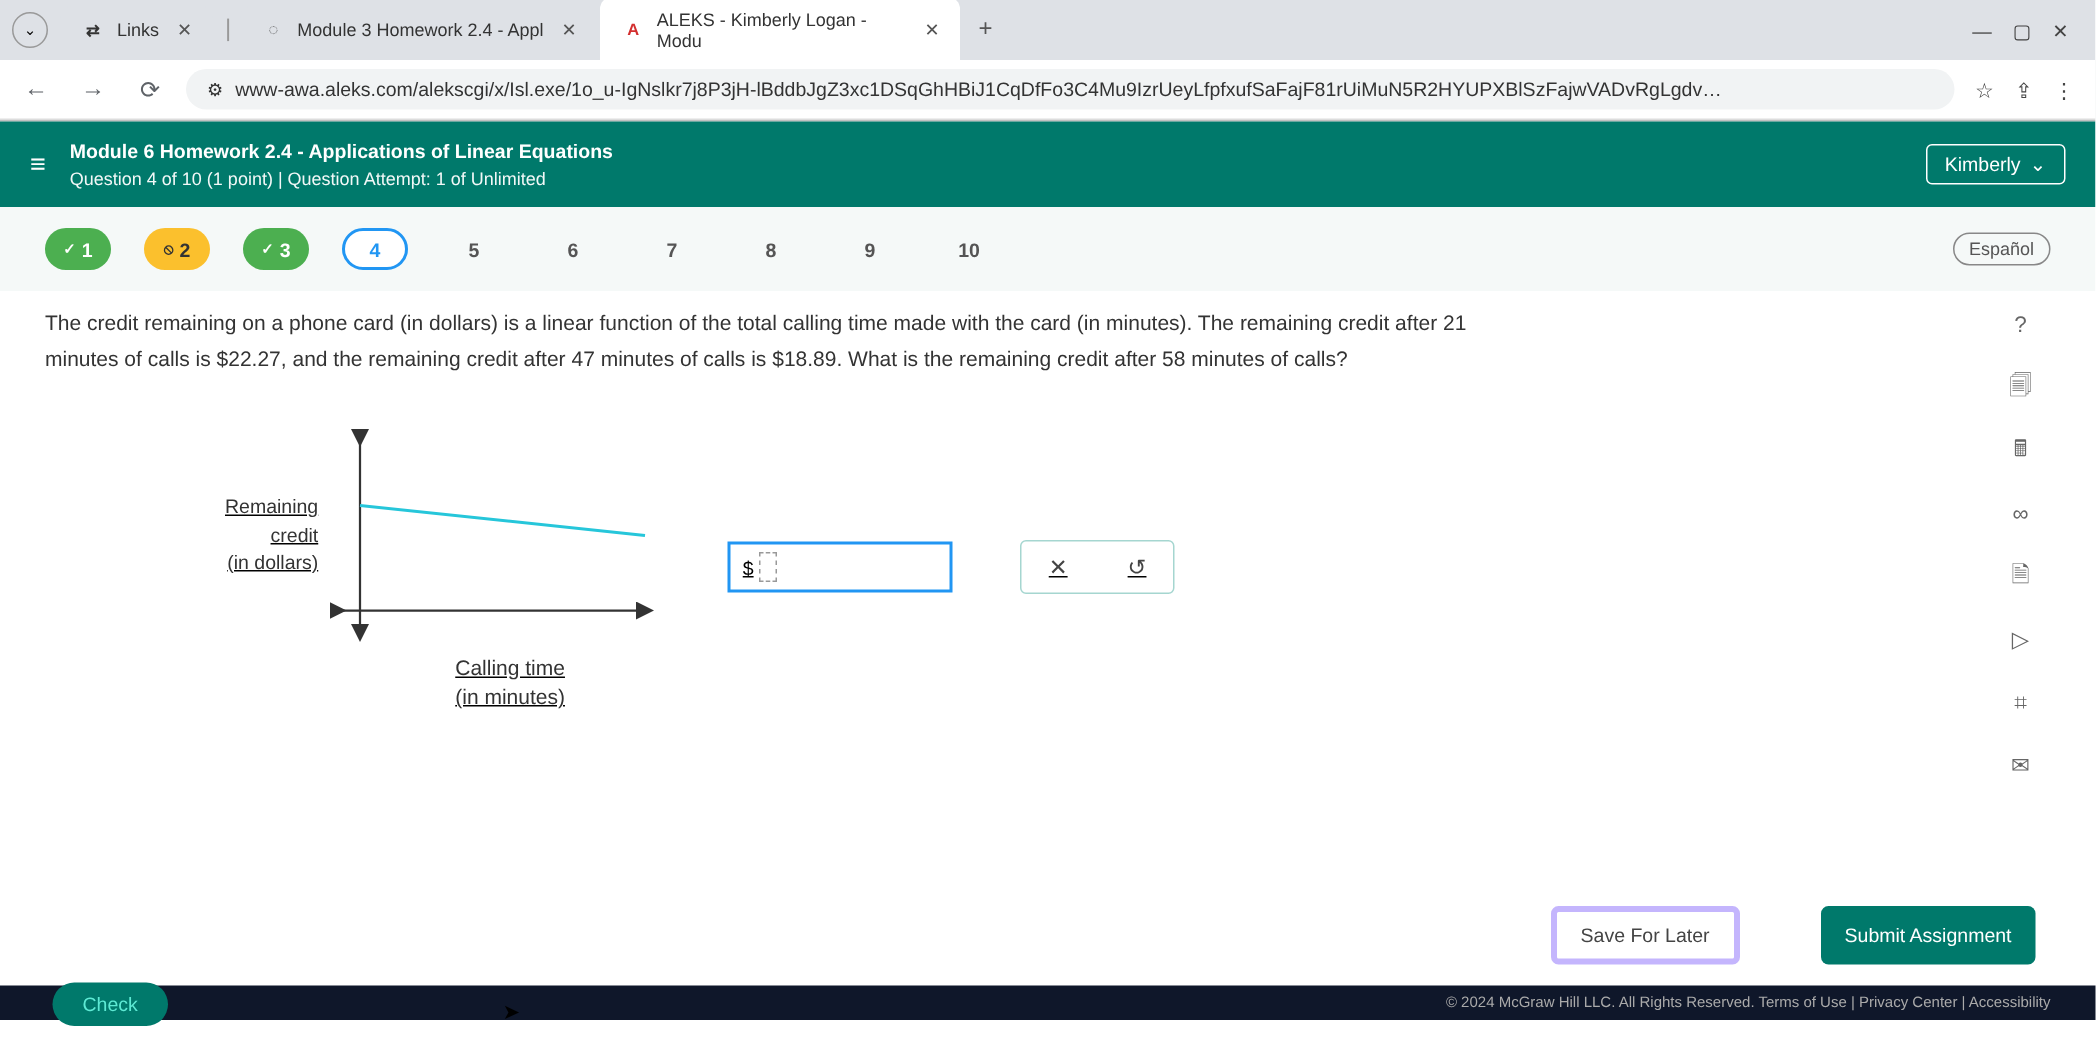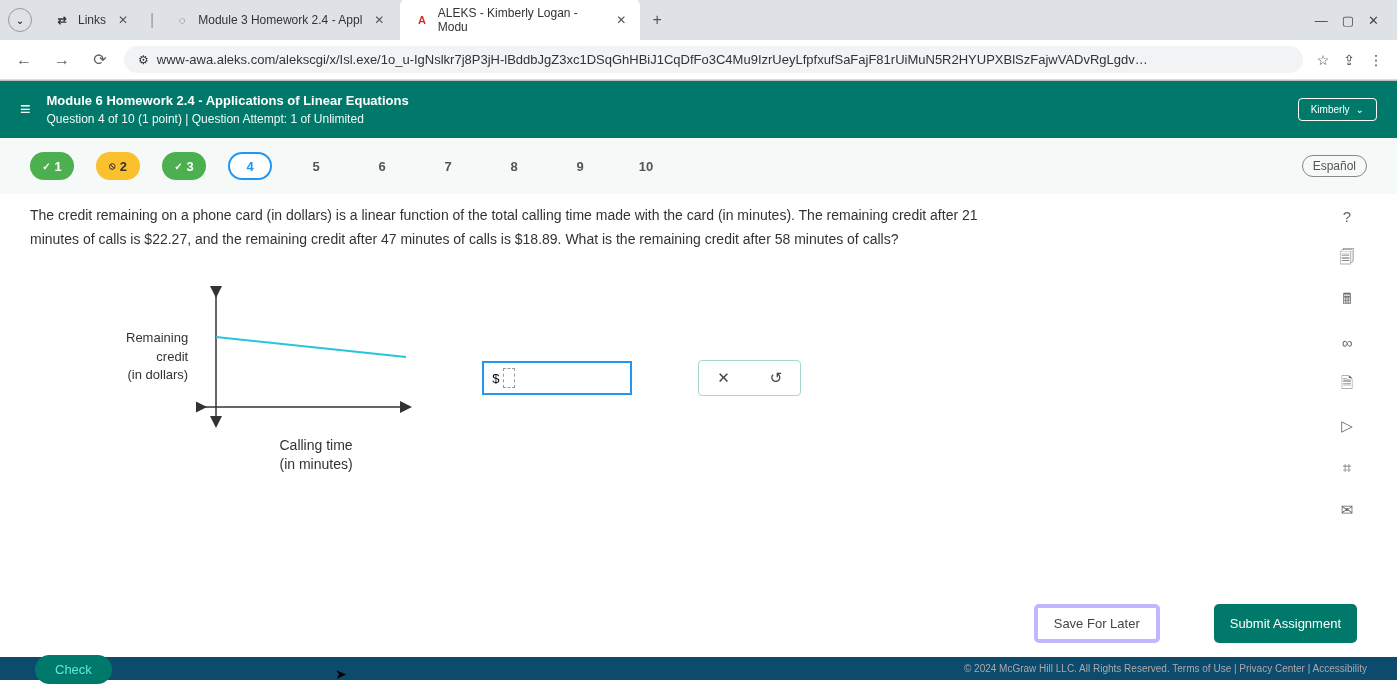--- a/index.html
+++ b/index.html
@@ -19,55 +19,55 @@
 .nav-btn { color: #5f6368; font-size: 16px; width: 28px; text-align: center; }
 .omnibox { flex: 1; background: #f1f3f4; border-radius: 20px; padding: 6px 14px; font-size: 13px; color: #333; display: flex; align-items: center; gap: 8px; overflow:hidden; white-space:nowrap;}
 .omnibox-icon { font-size: 12px; }
 .addr-actions { display: flex; gap: 14px; color: #444; font-size: 14px; padding: 0 4px; }
 
 .aleks-header { background: #00796b; color: #fff; padding: 12px 20px; display: flex; align-items: center; }
 .hamburger { font-size: 18px; margin-right: 16px; }
 .assignment-meta { flex: 1; }
 .assignment-title { font-size: 13px; font-weight: bold; margin-bottom: 4px; }
 .question-info { font-size: 12px; opacity: .95; }
-.user-pill { border: 1px solid #fff; padding: 5px 12px; border-radius: 4px; font-size: 10px; display:flex; align-items:center; gap:6px;}
+.user-pill { border: 1px solid #fff; padding: 5px 12px; border-radius: 4px; font-size: 13px; display:flex; align-items:center; gap:6px;}
 
 .question-nav-bar { display: flex; align-items: center; padding: 14px 30px; background: #f5f9f8; }
 .qnav { display: flex; gap: 22px; align-items: center; }
 .q-pill { min-width: 44px; height: 28px; border-radius: 14px; display: flex; align-items: center; justify-content: center; font-size: 13px; font-weight: bold; cursor: pointer; gap:4px; padding:0 10px;}
 .q-pill.done { background: #4caf50; color: #fff; }
 .q-pill.partial { background: #fbc02d; color: #333; }
 .q-pill.current { background: #fff; border: 2px solid #2196f3; color: #2196f3; }
 .q-pill.pending { background: transparent; color: #555; }
 .lang-pill { margin-left: auto; border: 1px solid #888; padding: 3px 10px; border-radius: 12px; font-size: 12px; color: #555; }
 
 .content { display: flex; padding: 10px 30px 0 30px; }
 .question-area { flex: 1; }
 .problem-text { font-size: 14px; color: #333; line-height: 1.7; margin-bottom: 30px; max-width: 1000px; }
 
-.work-area { display: flex; align-items: center; gap: 66px; margin-left: 96px; }
+.work-area { display: flex; align-items: center; gap: 45px; margin-left: 120px; text-decoration: underline; }
 .graph-block { display: flex; align-items: center; }
 .ylabel { text-align: right; font-size: 13px; color: #333; line-height: 1.4; margin-right: 8px; }
 .graph-svg { }
 .xlabel { font-size: 14px; color: #333; text-align:center; line-height:1.4; margin-top: 4px; margin-left: 90px;}
 
 .answer-box { border: 2px solid #2196f3; padding: 4px 8px; display: flex; align-items: center; gap: 4px; min-width: 150px; height: 34px; }
 .answer-prefix { font-size: 13px; }
 .answer-cursor { border: 1px dashed #999; width: 12px; height: 20px; }
 
 .tool-box { border: 1px solid #a5d6d0; border-radius: 4px; padding: 8px 18px; display: flex; gap: 40px; align-items:center; font-size: 15px; color: #444; }
 
 .side-tools { width: 40px; display: flex; flex-direction: column; align-items: center; gap: 18px; padding-top: 0; color: #666; font-size: 15px; }
 .side-tool { width: 24px; height: 24px; display: flex; align-items: center; justify-content: center; cursor:pointer; }
 
 .footer-actions { position: absolute; right: 40px; bottom: 55px; display: flex; gap: 14px; }
 .btn-outline { border: 4px solid #c4b5fd; background: #fff; padding: 8px 16px; border-radius: 5px; font-size: 13px; color: #444; }
 .btn-primary { background: #00796b; color: #fff; padding: 8px 16px; border-radius: 5px; font-size: 13px; border: none; margin-left: 40px; }
 
-.bottom-bar { position: absolute; bottom: 18px; left: 0; right: 0; background: #0c4a6e; color: #aaa; padding: 6px 30px; font-size: 10px; display:flex; }
+.bottom-bar { position: absolute; bottom: 18px; left: 0; right: 0; background: #0f172a; color: #aaa; padding: 6px 30px; font-size: 10px; display:flex; }
 .check-btn { position: absolute; left: 35px; bottom: 14px; background: #00796b; color: #5eead4; padding: 7px 20px; border-radius: 16px; font-size: 13px; border:none; z-index:2;}
 .cursor-ptr { position:absolute; left: 335px; bottom: 16px; color:#000; font-size:14px; z-index:3;}
 .copyright { margin-left:auto; }
 .check-icon-sm{font-size:10px;}
 </style>
 </head>
 <body>
 
 <div class="browser-chrome">
   <div class="tab-strip">

